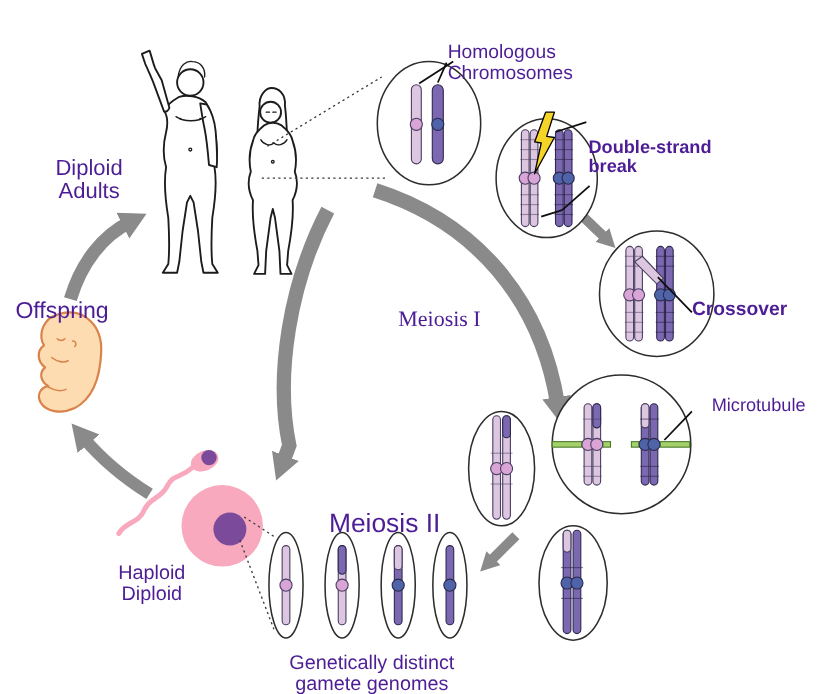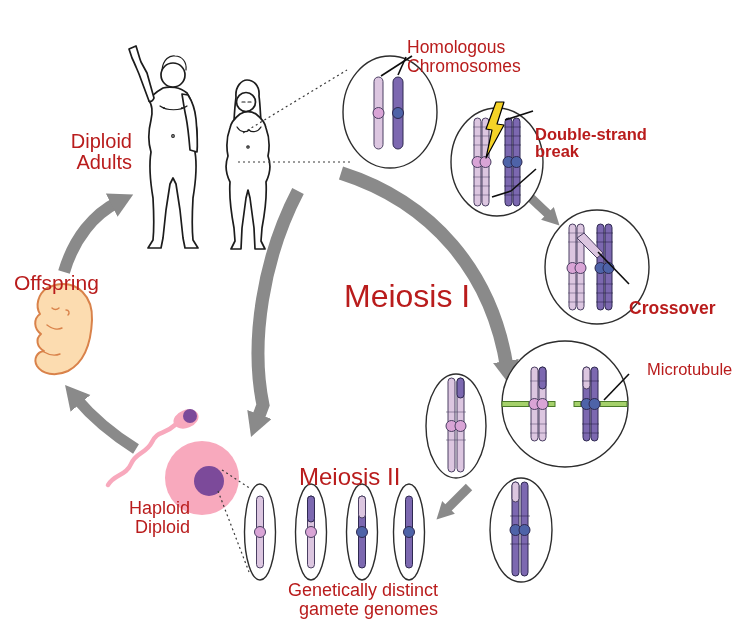--- a/index.html
+++ b/index.html
@@ -1,21 +1,21 @@
 <!DOCTYPE html>
 <html style="--light-chromosome: #dcc6e0; --light-centromere: #d9a4d6; --dark-chromosome: #7c68b0; --dark-centromere: #4e63a8; --arrow-gray: #8a8a8a; --microtubule-green: #a5d16b; --lightning-yellow: #f5d327; --egg-pink: #f8a9bd; --nucleus-purple: #7c4a9a; --fetus-peach: #fcdcb0; --fetus-outline: #d9824a;"><head>
 <meta charset="utf-8">
 <style>
   html,body{margin:0;padding:0;background:#fff;}
   #stage{position:relative;width:744px;height:631px;background:#ffffff;overflow:hidden;
          font-family:"Liberation Sans",sans-serif;}
   #art{position:absolute;left:0;top:0;}
-  .lbl{position:absolute;color:#b91c1c;white-space:nowrap;line-height:1.06;}
+  .lbl{position:absolute;color:#4c1d95;white-space:nowrap;line-height:1.06;}
   .bold{font-weight:bold;}
-  .center{text-align:right;}
+  .center{text-align:center;margin-top:12px;}
   
   .cell{fill:#ffffff;stroke:#2d2d2d;stroke-width:1.4;}
   .chrom-l{fill:var(--light-chromosome);stroke:#4a3f62;stroke-width:1;}
   .chrom-d{fill:var(--dark-chromosome);stroke:#2e2950;stroke-width:1;}
   .cen-l{fill:var(--light-centromere);stroke:#4a3f62;stroke-width:1;}
   .cen-d{fill:var(--dark-centromere);stroke:#2e2950;stroke-width:1;}
   .stripe-l{stroke:#4a3f62;stroke-width:1;opacity:.5;}
   .stripe-d{stroke:#241f42;stroke-width:1;opacity:.55;}
   .arrow{stroke:var(--arrow-gray);fill:none;}
   .arrowfill{fill:var(--arrow-gray);}
@@ -238,35 +238,35 @@
   <span>Adults</span>
 </div>
 
 <div class="lbl" style="left:14px;top:272px;font-size:21px;">Offspring</div>
 
 <div class="lbl center" style="left:86px;top:499px;width:104px;font-size:18px;">
   <span>Haploid</span><br>
   <span>Diploid</span>
 </div>
 
-<div class="lbl" style="left:344px;top:280px;font-size:32px;">Meiosis I</div>
+<div class="lbl" style="left:362px;top:280px;font-size:20px;font-family:Liberation Serif, serif;">Meiosis I</div>
 <div class="lbl" style="left:299px;top:444px;font-size:24px;margin-top:20px;">Meiosis II</div>
 
 <div class="lbl" style="left:407px;top:38px;font-size:17.5px;">
   <span>Homologous</span><br>
   <span>Chromosomes</span>
 </div>
 
 <div class="lbl bold" style="left:535px;top:102px;font-size:16.5px;margin-top:24px;">
   <span>Double-strand</span><br>
   <span>break</span>
 </div>
 
 
-<div class="lbl bold" style="left:629px;top:271px;font-size:17.5px;margin-top:28px;">Crossover</div>
+<div class="lbl bold" style="left:629px;top:271px;font-size:17.5px;">Crossover</div>
 
 <div class="lbl" style="left:627px;top:361px;font-size:16.5px;margin-left:20px;">Microtubule</div>
 
 <div class="lbl center" style="left:238px;top:581px;width:200px;font-size:18px;">
   <span>Genetically distinct</span><br>
   <span>gamete genomes</span>
 </div>
 
 </div>
 

